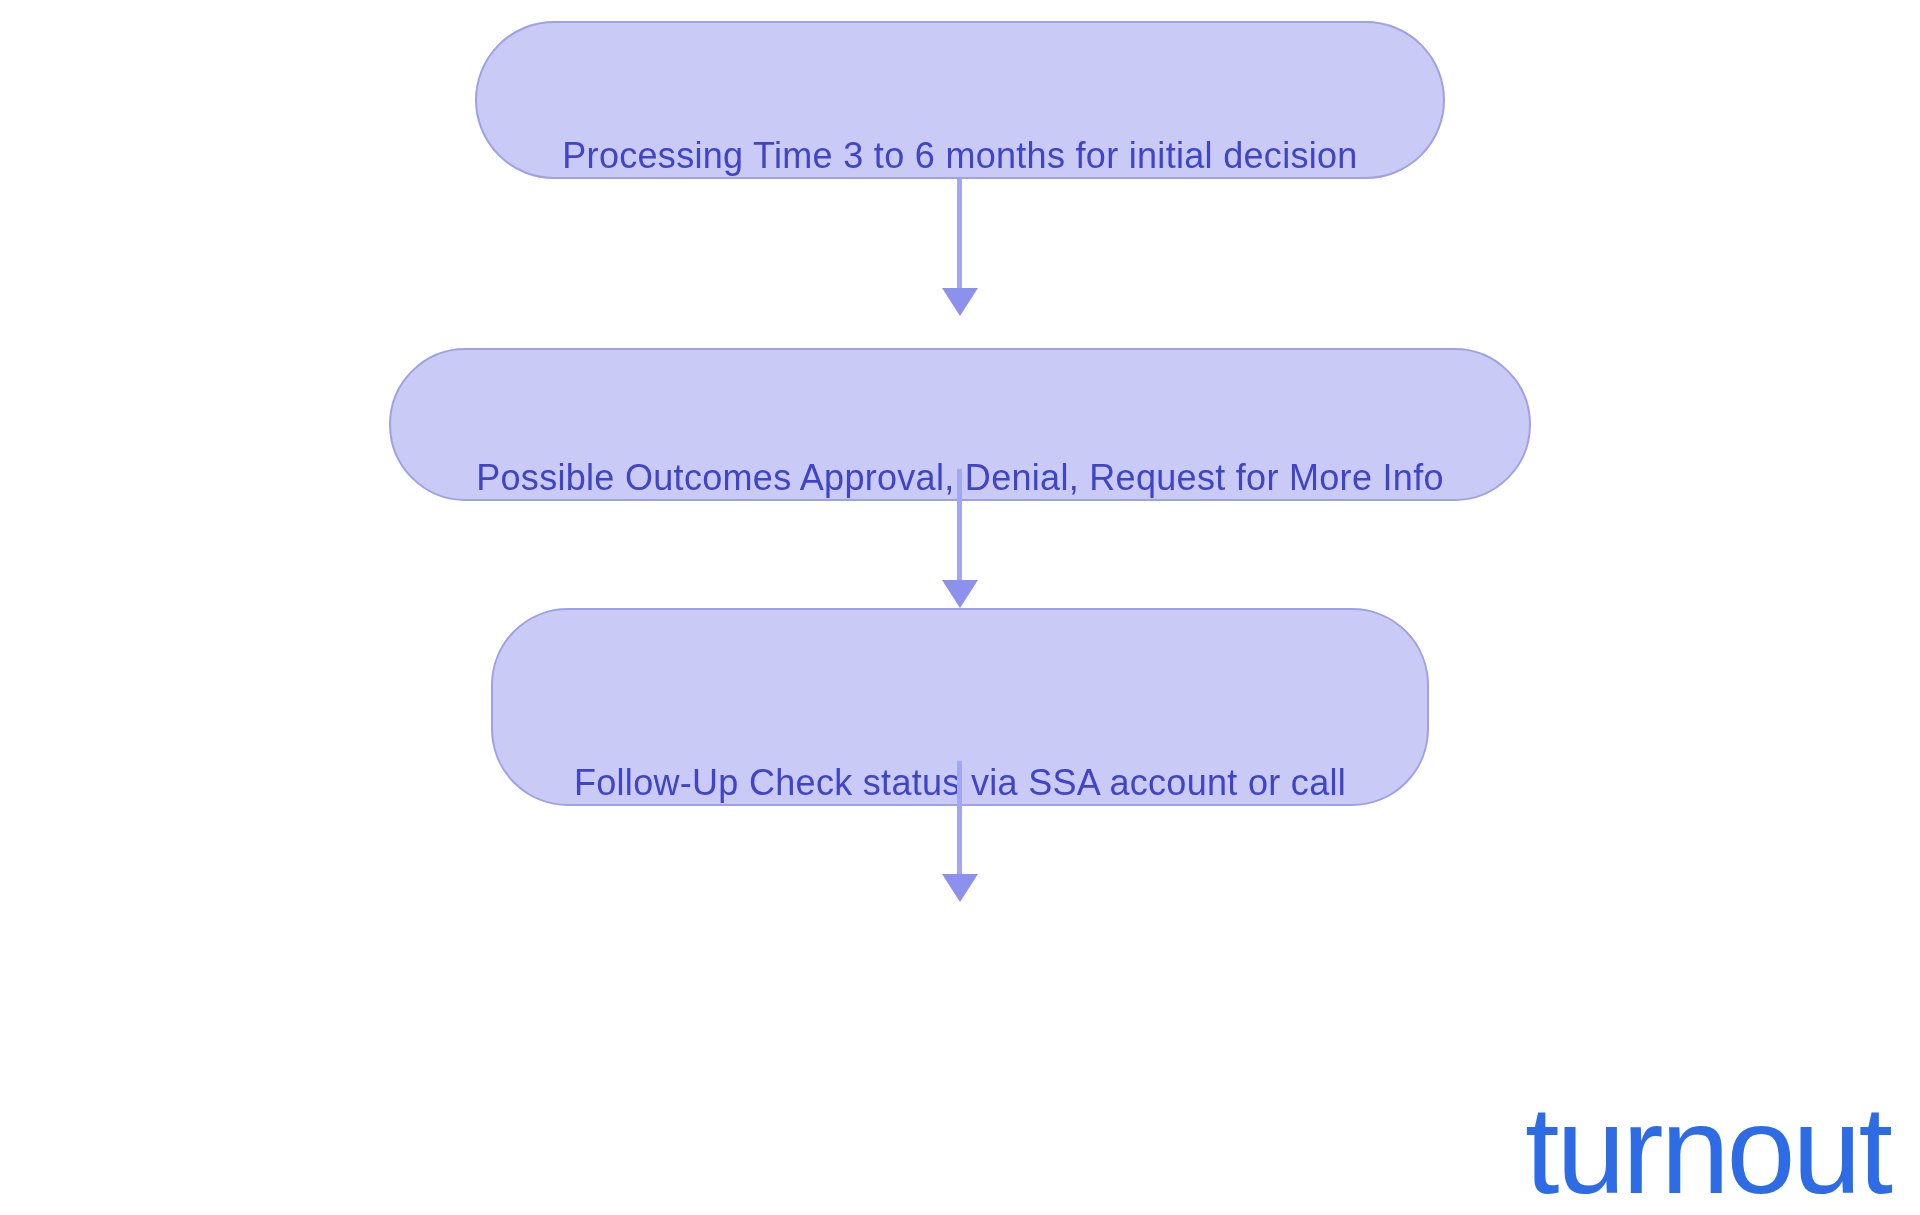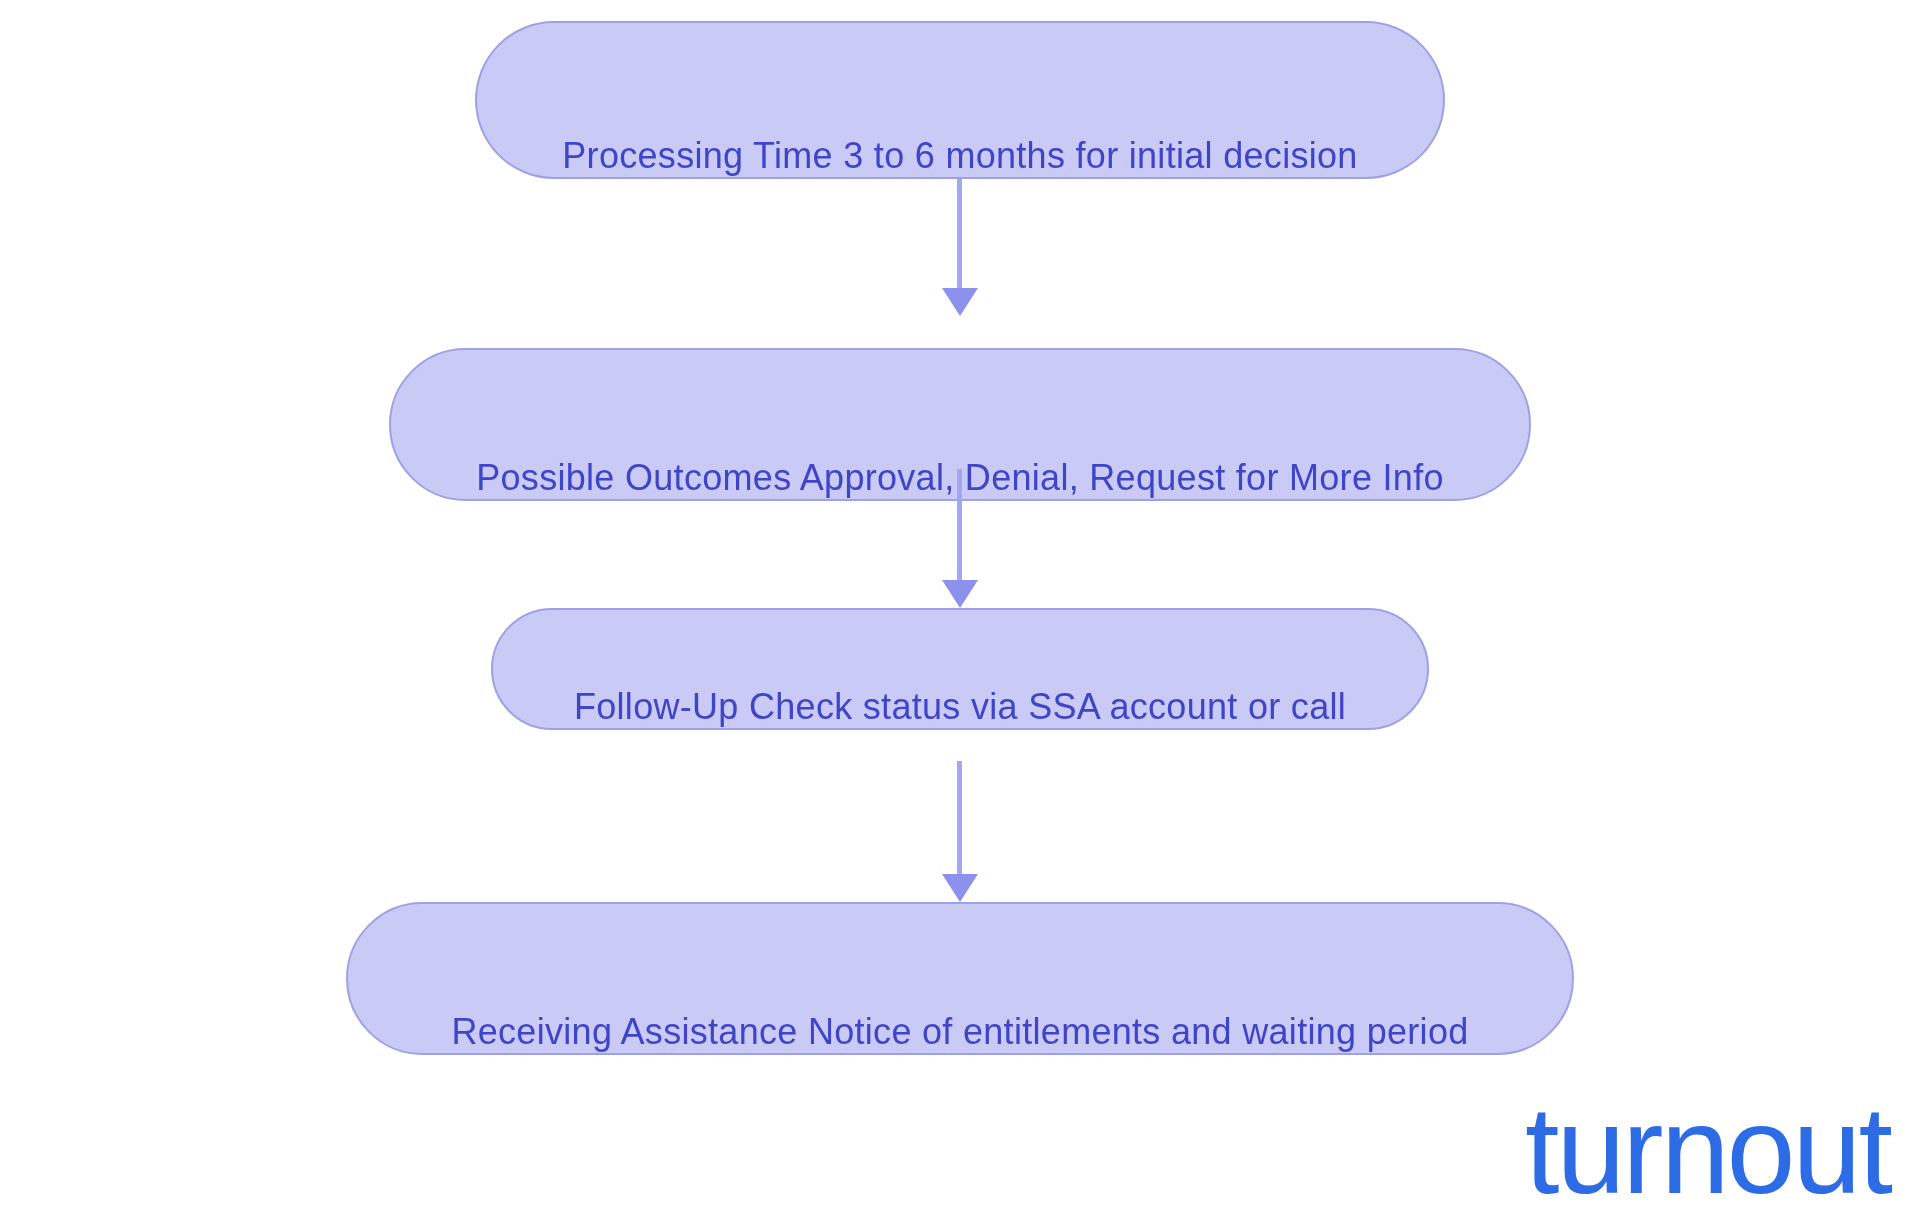--- a/index.html
+++ b/index.html
@@ -34,21 +34,21 @@
     justify-content: center;
     text-align: center;
     color: var(--node_text);
     font-size: 36px;
     font-weight: 400;
     letter-spacing: 0.3px;
     line-height: 1.2;
   }
   .n1 { left: 475px; top: 21px;  width: 970px;  height: 158px; border-radius: 79px; }
   .n2 { left: 389px; top: 316px; width: 1142px; height: 153px; border-radius: 77px; margin-top: 32px; }
-  .n3 { left: 491px; top: 608px; width: 938px;  height: 122px; border-radius: 77px; }
+  .n3 { left: 491px; top: 608px; width: 938px;  height: 198px; border-radius: 77px; }
   .n4 { left: 346px; top: 902px; width: 1228px; height: 153px; border-radius: 77px; }
   .flow-arrow {
     position: absolute;
     left: 957px;
     width: 5px;
     background: var(--arrow);
   }
   .a1 { top: 179px; height: 109px; }
   .a2 { top: 469px; height: 111px; }
   .a3 { top: 761px; height: 113px; }
@@ -96,19 +96,16 @@
   </div>
 
   <div class="flow-node n3">
     <span>Follow-Up Check status via SSA account or call</span>
   </div>
 
   <div class="flow-arrow a3">
     <span class="head"></span>
   </div>
 
-  <div class="flow-node n4">
-    <span>Receiving Assistance Notice of entitlements and waiting period</span>
-  </div>
 
   <div class="logo">turnout</div>
 
 </div>
 
 </body></html>

